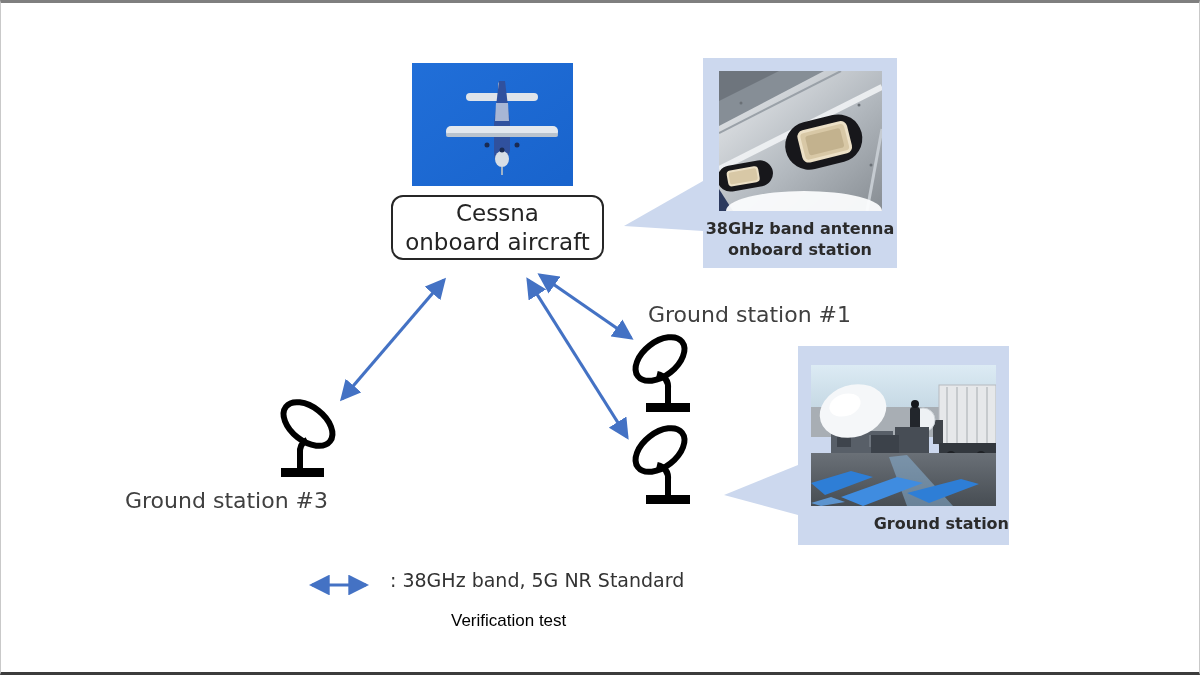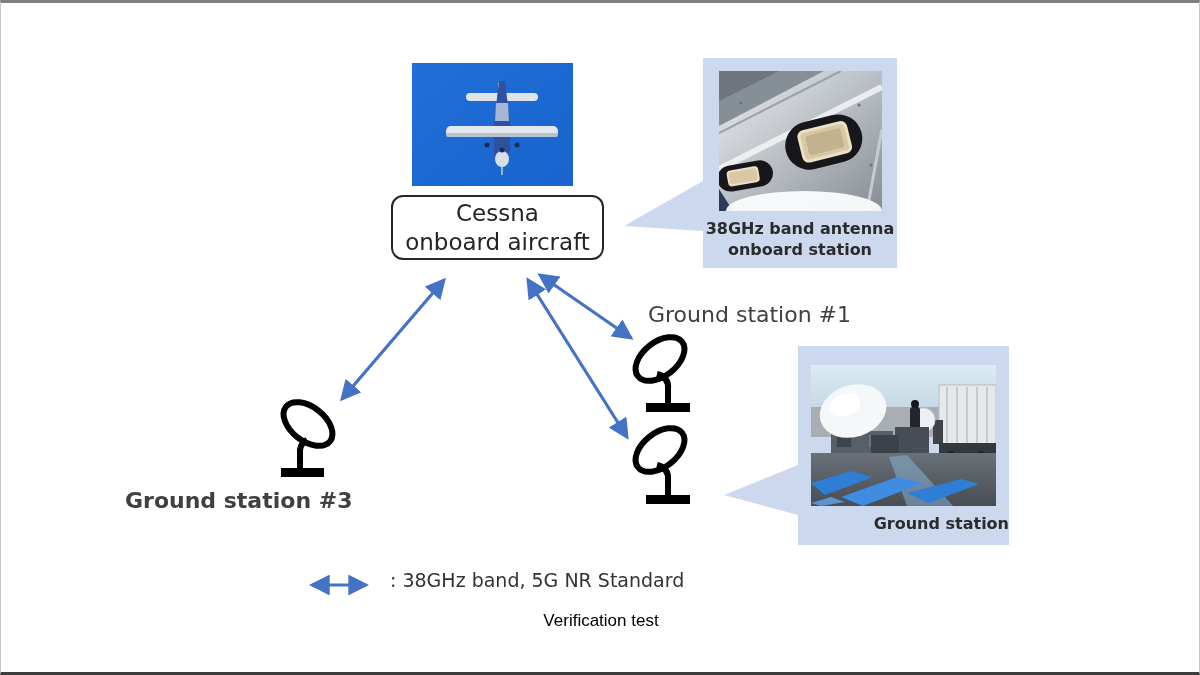--- a/index.html
+++ b/index.html
@@ -36,21 +36,21 @@
   .callout-ground .caption{ top:167px;text-align:right; }
 
   .gs-label{
     position:absolute; font-size:22px; color:#404040; white-space:nowrap;
   }
   .legend-text{
     position:absolute; left:389px; top:566px; font-size:19px; color:#333;
     white-space:nowrap;
   }
   .verification-caption{
-    position:absolute; left:450px; top:608px; width:300px; text-align:center;
+    position:absolute; left:450px; top:608px; width:300px; 
     font-family:"Liberation Sans", sans-serif; font-size:17px; color:#000;
   }
   .overlay{ position:absolute; left:0; top:0; pointer-events:none; }
 </style>
 </head>
 <body>
 
 <div class="frame">
 
   <div class="photo" style="left:411px; top:60px; width:161px; height:123px;">
@@ -172,21 +172,21 @@
           <polygon points="0,138 20,132 34,137 10,141" fill="#5fa0e4" opacity="0.85"></polygon>
         </g>
       </svg>
     </div>
     <div class="caption">
       <div>Ground station</div>
     </div>
   </div>
 
   <div class="gs-label" style="left:647px; top:299px;">Ground station #1</div>
-  <div class="gs-label" style="left:124px; top:485px;font-weight:bold;">Ground station #3</div>
+  <div class="gs-label" style="left:124px; top:485px;">Ground station #3</div>
 
   <div class="legend-text">: 38GHz band, 5G NR Standard</div>
   <div class="verification-caption">Verification test</div>
 
   <svg class="overlay" width="1198" height="669" viewBox="0 0 1198 669">
     <defs>
       <marker id="ah" viewBox="0 0 10 10" refX="8.5" refY="5" markerWidth="6.5" markerHeight="6.5" orient="auto-start-reverse">
         <path d="M0 0 L10 5 L0 10 z" fill="#4472c4"></path>
       </marker>
     </defs>

